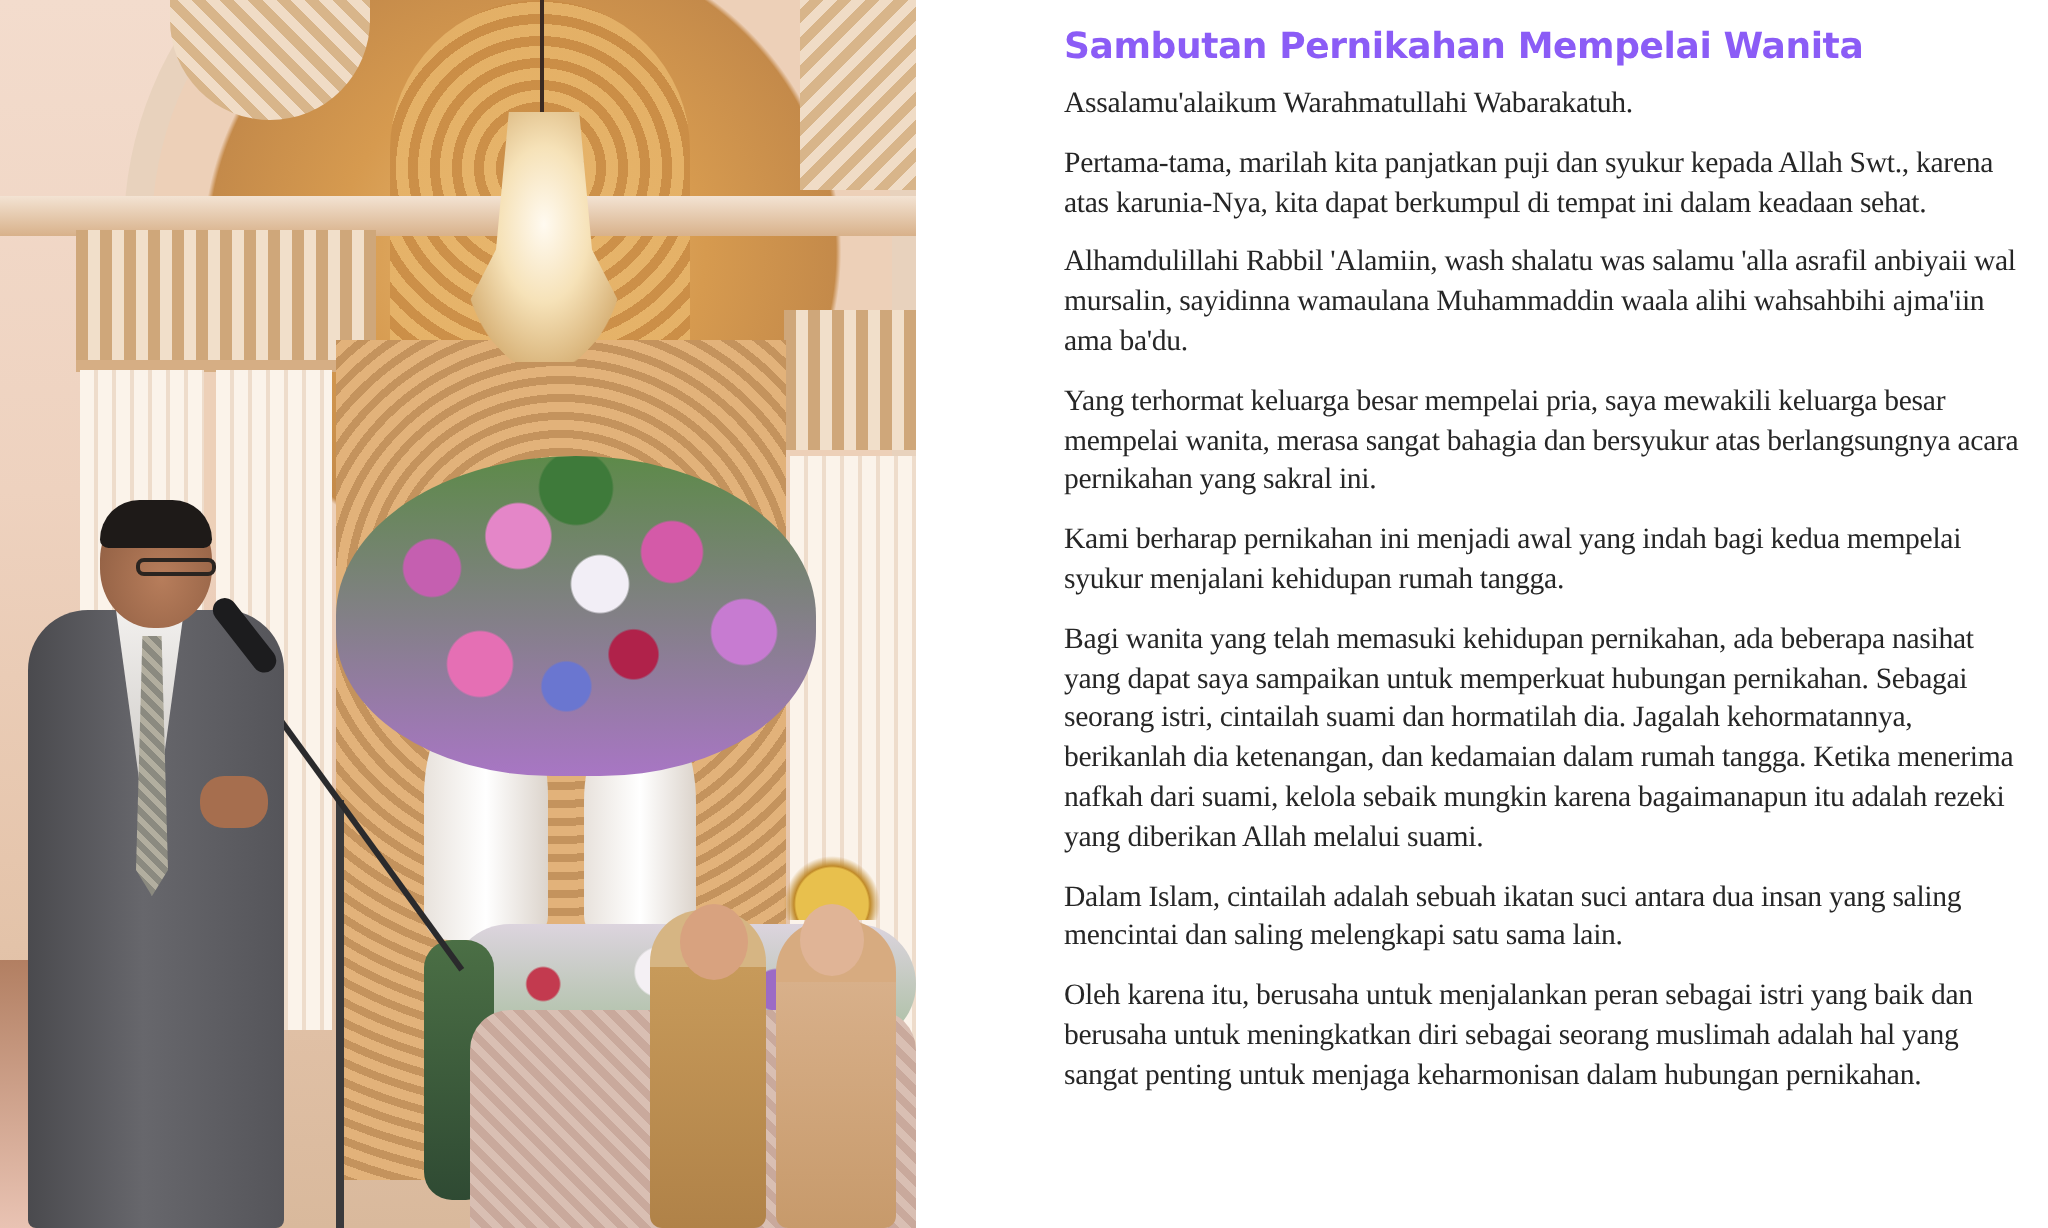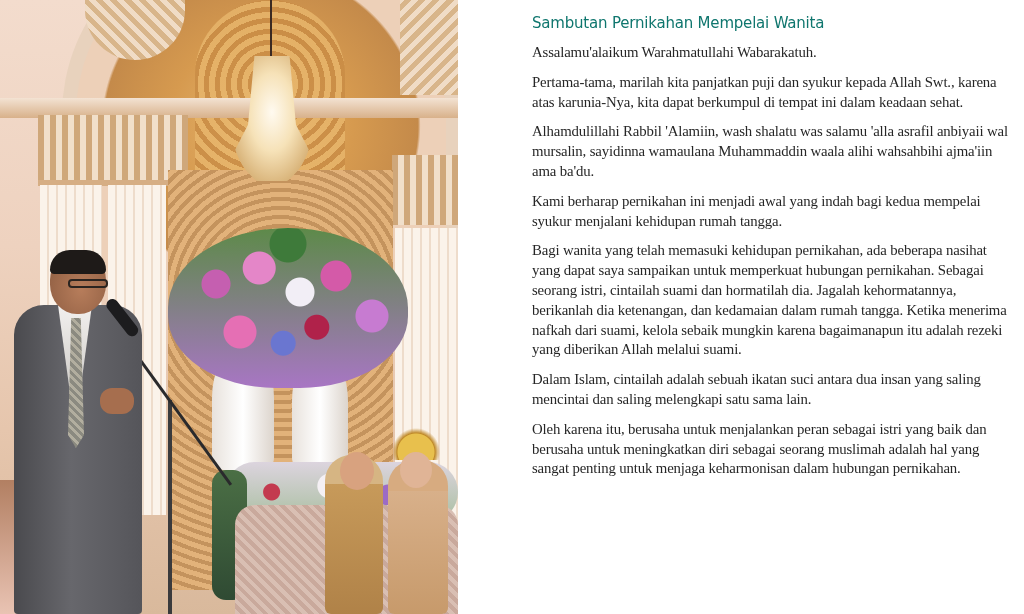--- a/index.html
+++ b/index.html
@@ -189,22 +189,22 @@
       background: linear-gradient(180deg, #b27f62, #e9c3b3);
     }
 
     
     .doc {
       position: absolute; left: 532px; top: 14px; width: 480px;
       color: #262626;
     }
     .doc h1 {
       font-family: "DejaVu Sans", sans-serif;
-      font-weight: normal; font-size: 15px; letter-spacing: -0.2px;
-      margin: 0 0 10px 0; color: #0f766e;
+      font-weight: bold; font-size: 18px; letter-spacing: -0.2px;
+      margin: 0 0 10px 0; color: #8b5cf6;
       line-height: 19px;
     }
     .doc p {
       margin: 0 0 10px 0;
       font-size: 14.8px; line-height: 19.8px;
       letter-spacing: -0.15px;
     }
   </style>
 </head>
 <body>
@@ -246,17 +246,18 @@
   <div class="layer speaker-glasses"></div>
   <div class="layer speaker-hands"></div>
   <div class="layer mic"></div>
 </div>
 
 <div class="doc">
   <h1>Sambutan Pernikahan Mempelai Wanita</h1>
   <p>Assalamu'alaikum Warahmatullahi Wabarakatuh.</p>
   <p>Pertama-tama, marilah kita panjatkan puji dan syukur kepada Allah Swt., karena atas karunia-Nya, kita dapat berkumpul di tempat ini dalam keadaan sehat.</p>
   <p>Alhamdulillahi Rabbil 'Alamiin, wash shalatu was salamu 'alla asrafil anbiyaii wal mursalin, sayidinna wamaulana Muhammaddin waala alihi wahsahbihi ajma'iin ama ba'du.</p>
+  <p>Yang terhormat keluarga besar mempelai pria, saya mewakili keluarga besar mempelai wanita, merasa sangat bahagia dan bersyukur atas berlangsungnya acara pernikahan yang sakral ini.</p>
   <p>Kami berharap pernikahan ini menjadi awal yang indah bagi kedua mempelai syukur menjalani kehidupan rumah tangga.</p>
   <p>Bagi wanita yang telah memasuki kehidupan pernikahan, ada beberapa nasihat yang dapat saya sampaikan untuk memperkuat hubungan pernikahan. Sebagai seorang istri, cintailah suami dan hormatilah dia. Jagalah kehormatannya, berikanlah dia ketenangan, dan kedamaian dalam rumah tangga. Ketika menerima nafkah dari suami, kelola sebaik mungkin karena bagaimanapun itu adalah rezeki yang diberikan Allah melalui suami.</p>
   <p>Dalam Islam, cintailah adalah sebuah ikatan suci antara dua insan yang saling mencintai dan saling melengkapi satu sama lain.</p>
   <p>Oleh karena itu, berusaha untuk menjalankan peran sebagai istri yang baik dan berusaha untuk meningkatkan diri sebagai seorang muslimah adalah hal yang sangat penting untuk menjaga keharmonisan dalam hubungan pernikahan.</p>
 </div>
 
 </body></html>

